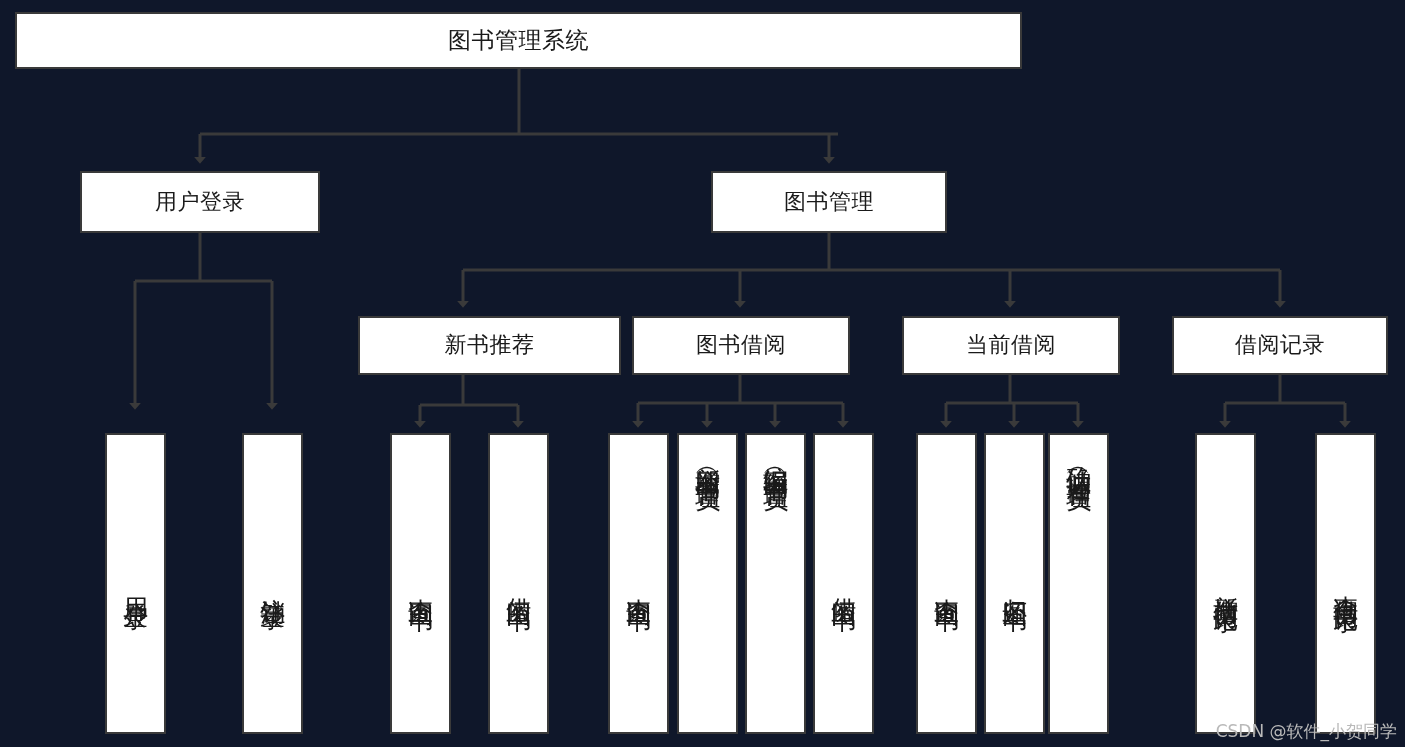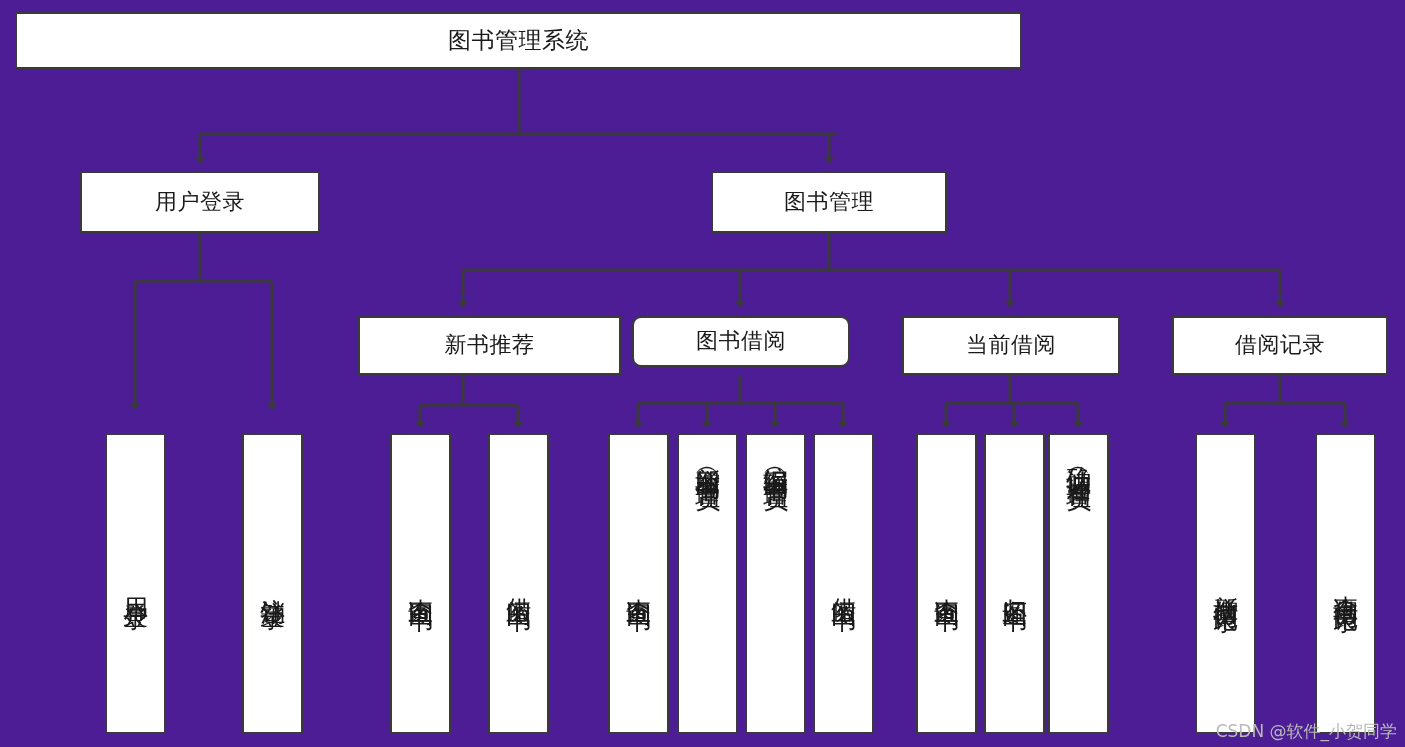--- a/index.html
+++ b/index.html
@@ -8,21 +8,21 @@
     padding: 0;
     background: #ffffff;
   }
   body {
     font-family: "DejaVu Sans", "Liberation Sans", sans-serif;
   }
   #diagram-root {
     position: relative;
     width: 1405px;
     height: 747px;
-    background: #4c1d95;
+    background: #0f172a;
     overflow: hidden;
   }
   #edges-layer {
     position: absolute;
     left: 0; top: 0;
     width: 1405px;
     height: 747px;
     pointer-events: none;
   }
   .node {
@@ -141,21 +141,21 @@
   </div>
 
   <div class="node horizontal" style="left:711px; top:171px; width:236px; height:62px;">
     <span class="label">图书管理</span>
   </div>
 
   <div class="node horizontal" style="left:358px; top:316px; width:263px; height:59px;">
     <span class="label">新书推荐</span>
   </div>
 
-  <div class="node horizontal" style="left:632px; top:316px; width:218px; height:51px;border-radius:9px;">
+  <div class="node horizontal" style="left:632px; top:316px; width:218px; height:59px;">
     <span class="label">图书借阅</span>
   </div>
 
   <div class="node horizontal" style="left:1172px; top:316px; width:216px; height:59px;">
     <span class="label">借阅记录</span>
   </div>
 
   <div class="node horizontal" style="left:902px; top:316px; width:218px; height:59px;">
     <span class="label">当前借阅</span>
   </div>

